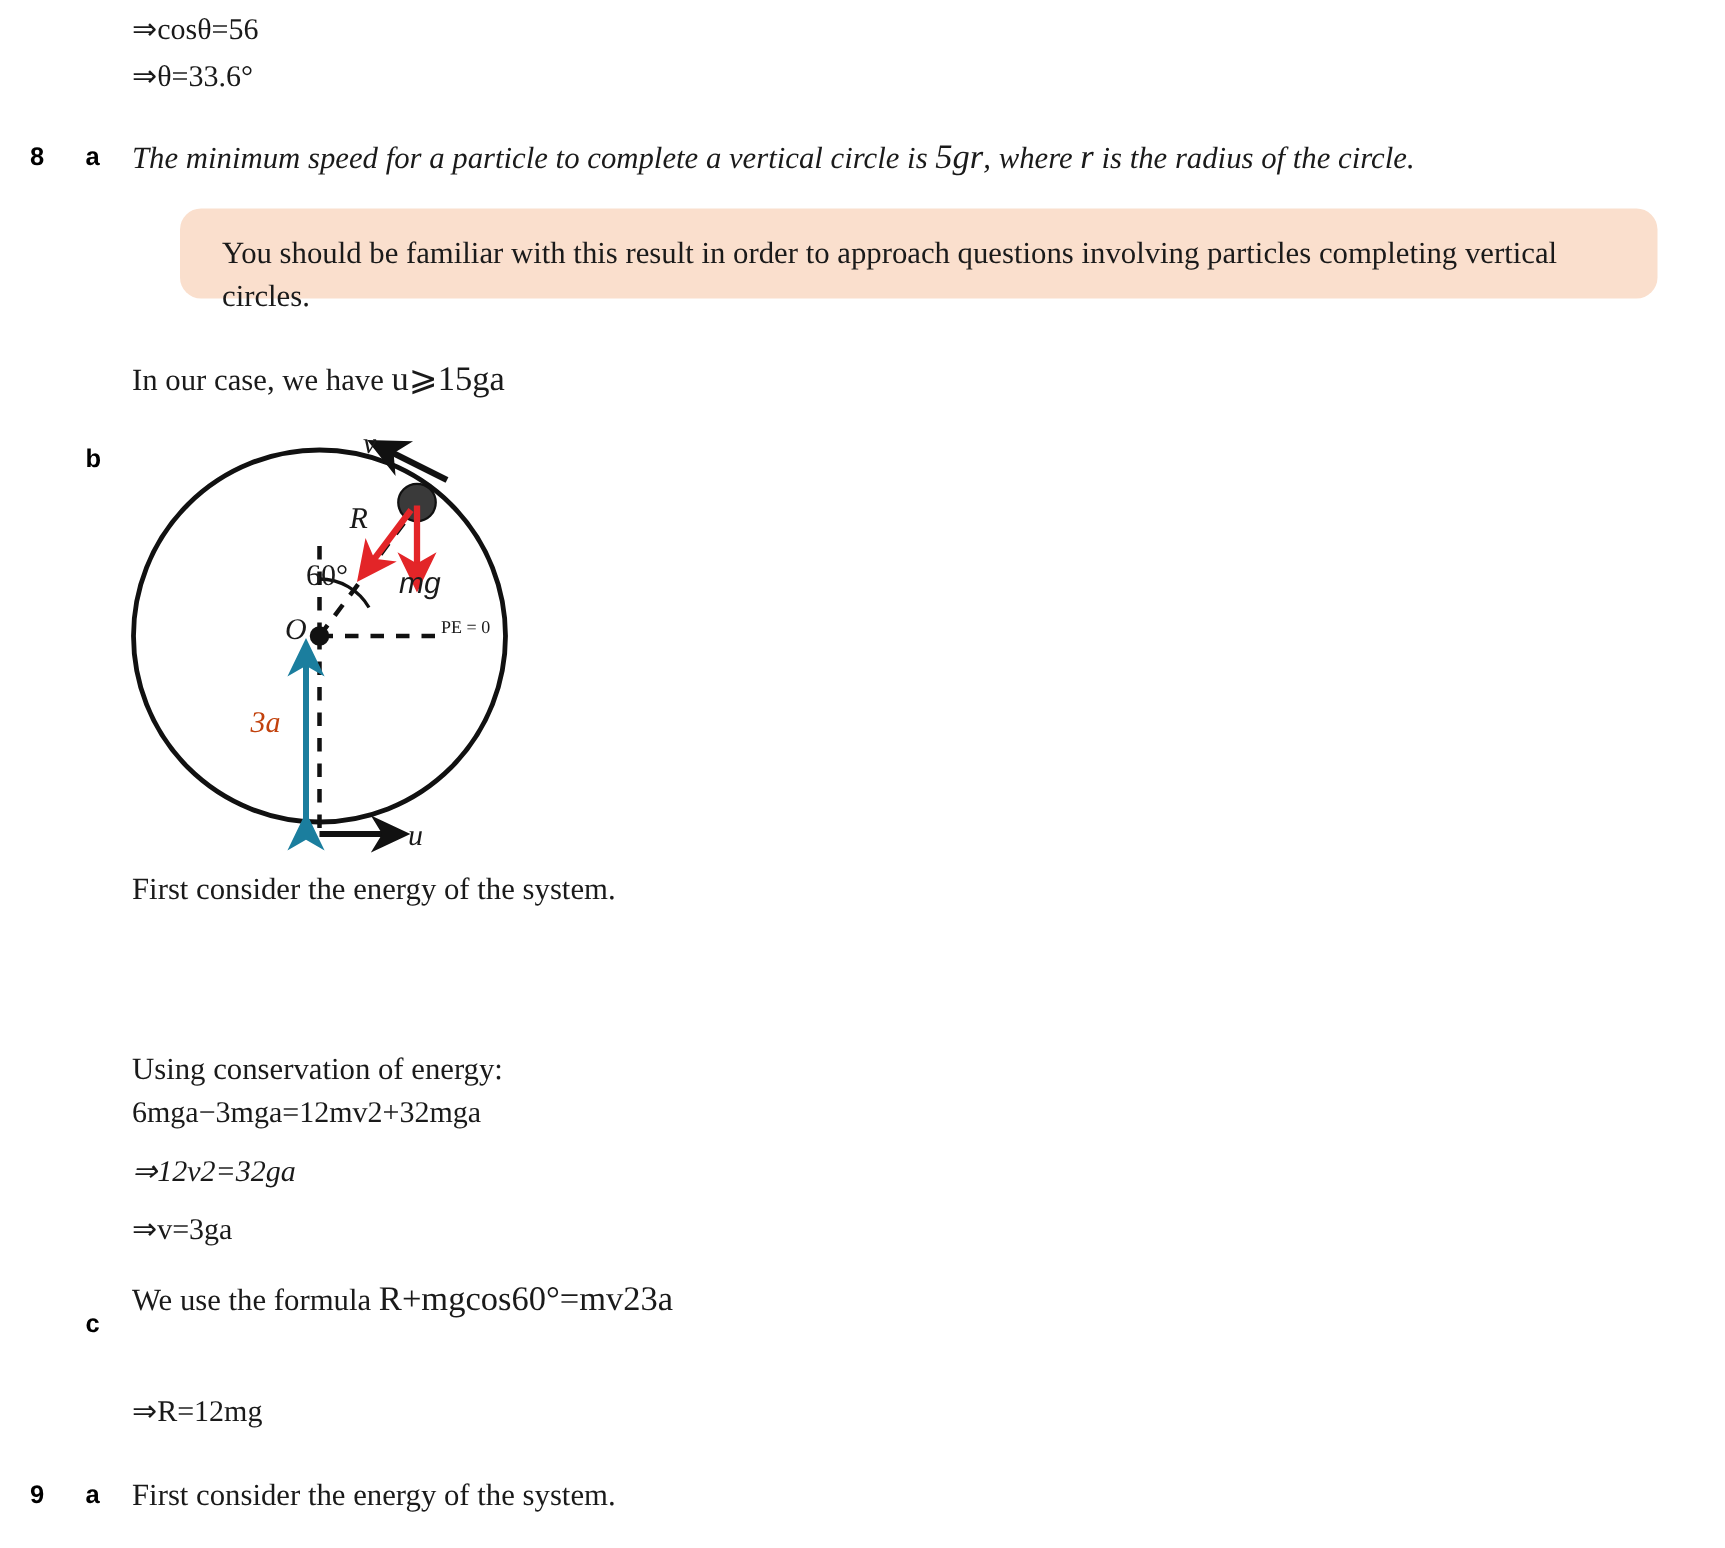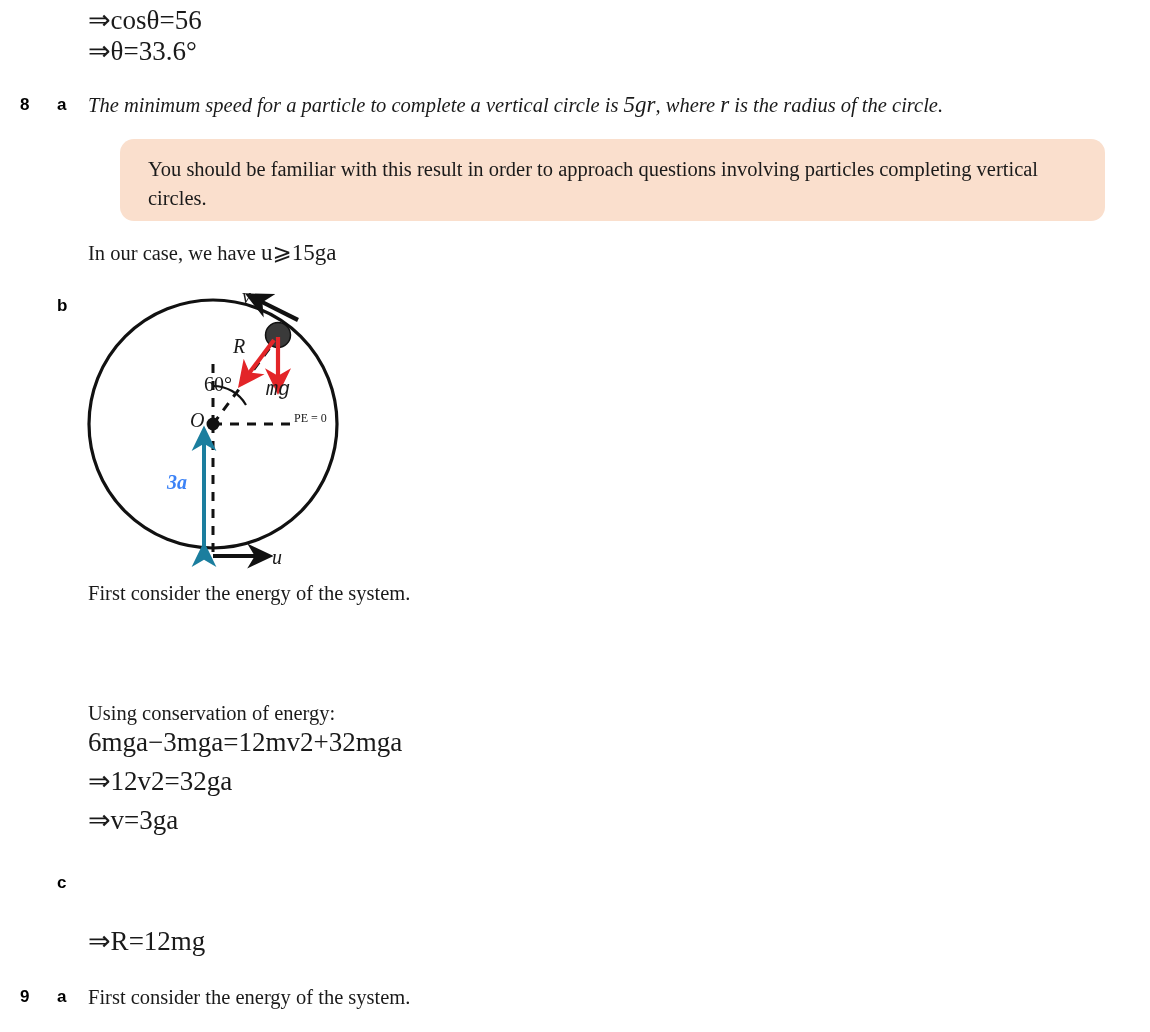--- a/index.html
+++ b/index.html
@@ -38,21 +38,21 @@
   }
 
   .body-text {
     font-family: "Liberation Serif", serif;
     font-size: 20.5px;
     line-height: 30px;
     color: #1a1a1a;
   }
   .math {
     font-family: "Liberation Serif", serif;
-    font-size: 27px;
+    font-size: 20px;
     line-height: 30px;
     color: #1a1a1a;
     white-space: nowrap;
   }
   .math-small {
     font-size: 20.5px;
   }
 
   
   .callout {
@@ -88,21 +88,21 @@
   <div class="abs math" style="left:88px; top:36px;">⇒θ=33.6°</div>
 
   <div class="abs qnum" style="left:20px; top:95px;">8</div>
 
   <div class="abs qletter" style="left:57px; top:95px;">a</div>
 
   <div class="abs body-text nowrap" style="left:88px; top:90px;font-style:italic;">
     <span>The minimum speed for a particle to complete a vertical circle is </span><span class="inline-math">5gr</span><span>, where </span><span class="inline-math">r</span><span> is the radius of the circle.</span>
   </div>
 
-  <div class="callout" style="left:120px; top:139px; width:985px; height:82px;">
+  <div class="callout" style="left:120px; top:139px; width:985px; height:60px;">
     <p>You should be familiar with this result in order to approach questions involving particles completing vertical circles.</p>
   </div>
 
   <div class="abs body-text nowrap" style="left:88px; top:238px;font-family:Liberation Serif, serif;">
     <span>In our case, we have </span><span class="inline-math">u⩾15ga</span>
   </div>
 
   <div class="abs qletter" style="left:57px; top:296px;">b</div>
 
   <div class="diagram-wrap" style="left:78px; top:285px; width:300px; height:290px;">
@@ -144,46 +144,49 @@
       <line x1="220" y1="35" x2="172" y2="11" stroke="#111111" stroke-width="4.2" marker-end="url(#arrBlack)"></line>
 
       <line x1="135" y1="271" x2="190" y2="271" stroke="#111111" stroke-width="4" marker-end="url(#arrBlack)"></line>
     </svg>
 
     
     <div class="abs" style="left:164px; top:0px; font-style:italic; font-size:20px; font-family:'Liberation Serif',serif; color:#1a1a1a;">v</div>
 
     <div class="abs" style="left:155px; top:50px; font-style:italic; font-size:20px; font-family:'Liberation Serif',serif; color:#1a1a1a;">R</div>
 
-    <div class="abs" style="left:188px; top:93px; font-style:italic; font-size:20px; font-family:Liberation Mono, monospace; color:#1a1a1a;">mg</div>
+    <div class="abs" style="left:188px; top:93px; font-style:italic; font-size:20px; font-family:Liberation Sans, sans-serif; color:#1a1a1a;">mg</div>
 
     <div class="abs" style="left:126px; top:88px; font-size:20px; font-family:'Liberation Serif',serif; color:#1a1a1a;">60°</div>
 
     <div class="abs" style="left:112px; top:124px; font-style:italic; font-size:20px; font-family:'Liberation Serif',serif; color:#1a1a1a;">O</div>
 
     <div class="abs" style="left:216px; top:126px; font-size:12px; font-family:'Liberation Serif',serif; color:#1a1a1a; white-space:nowrap;">PE = 0</div>
 
-    <div class="abs" style="left:89px; top:186px; font-style:italic; font-size:20px; font-family:'Liberation Serif',serif; color:#3b82f6;font-weight:bold;">3a</div>
+    <div class="abs" style="left:89px; top:186px; font-style:italic; font-size:20px; font-family:'Liberation Serif',serif; color:#c2410c;">3a</div>
 
     <div class="abs" style="left:194px; top:261px; font-style:italic; font-size:20px; font-family:'Liberation Serif',serif; color:#1a1a1a;">u</div>
   </div>
 
   <div class="abs body-text" style="left:88px; top:578px;">First consider the energy of the system.</div>
 
 
   <div class="abs body-text" style="left:88px; top:698px;">Using conservation of energy:</div>
 
   <div class="abs math" style="left:88px; top:727px;">6mga−3mga=12mv2+32mga</div>
 
-  <div class="abs math" style="left:88px; top:766px;">⇒12v2=32ga</div>
+  <div class="abs math" style="left:88px; top:766px;font-style:italic;">⇒12v2=32ga</div>
 
   <div class="abs math" style="left:88px; top:805px;">⇒v=3ga</div>
 
   <div class="abs qletter" style="left:57px; top:873px;">c</div>
 
+  <div class="abs body-text nowrap" style="left:88px; top:851px;">
+    <span>We use the formula </span><span class="inline-math">R+mgcos60°=mv23a</span>
+  </div>
 
 
   <div class="abs math" style="left:88px; top:898px;margin-top:28px;">⇒R=12mg</div>
 
   <div class="abs qnum" style="left:20px; top:987px;">9</div>
 
   <div class="abs qletter" style="left:57px; top:987px;">a</div>
 
   <div class="abs body-text" style="left:88px; top:982px;">First consider the energy of the system.</div>
 

